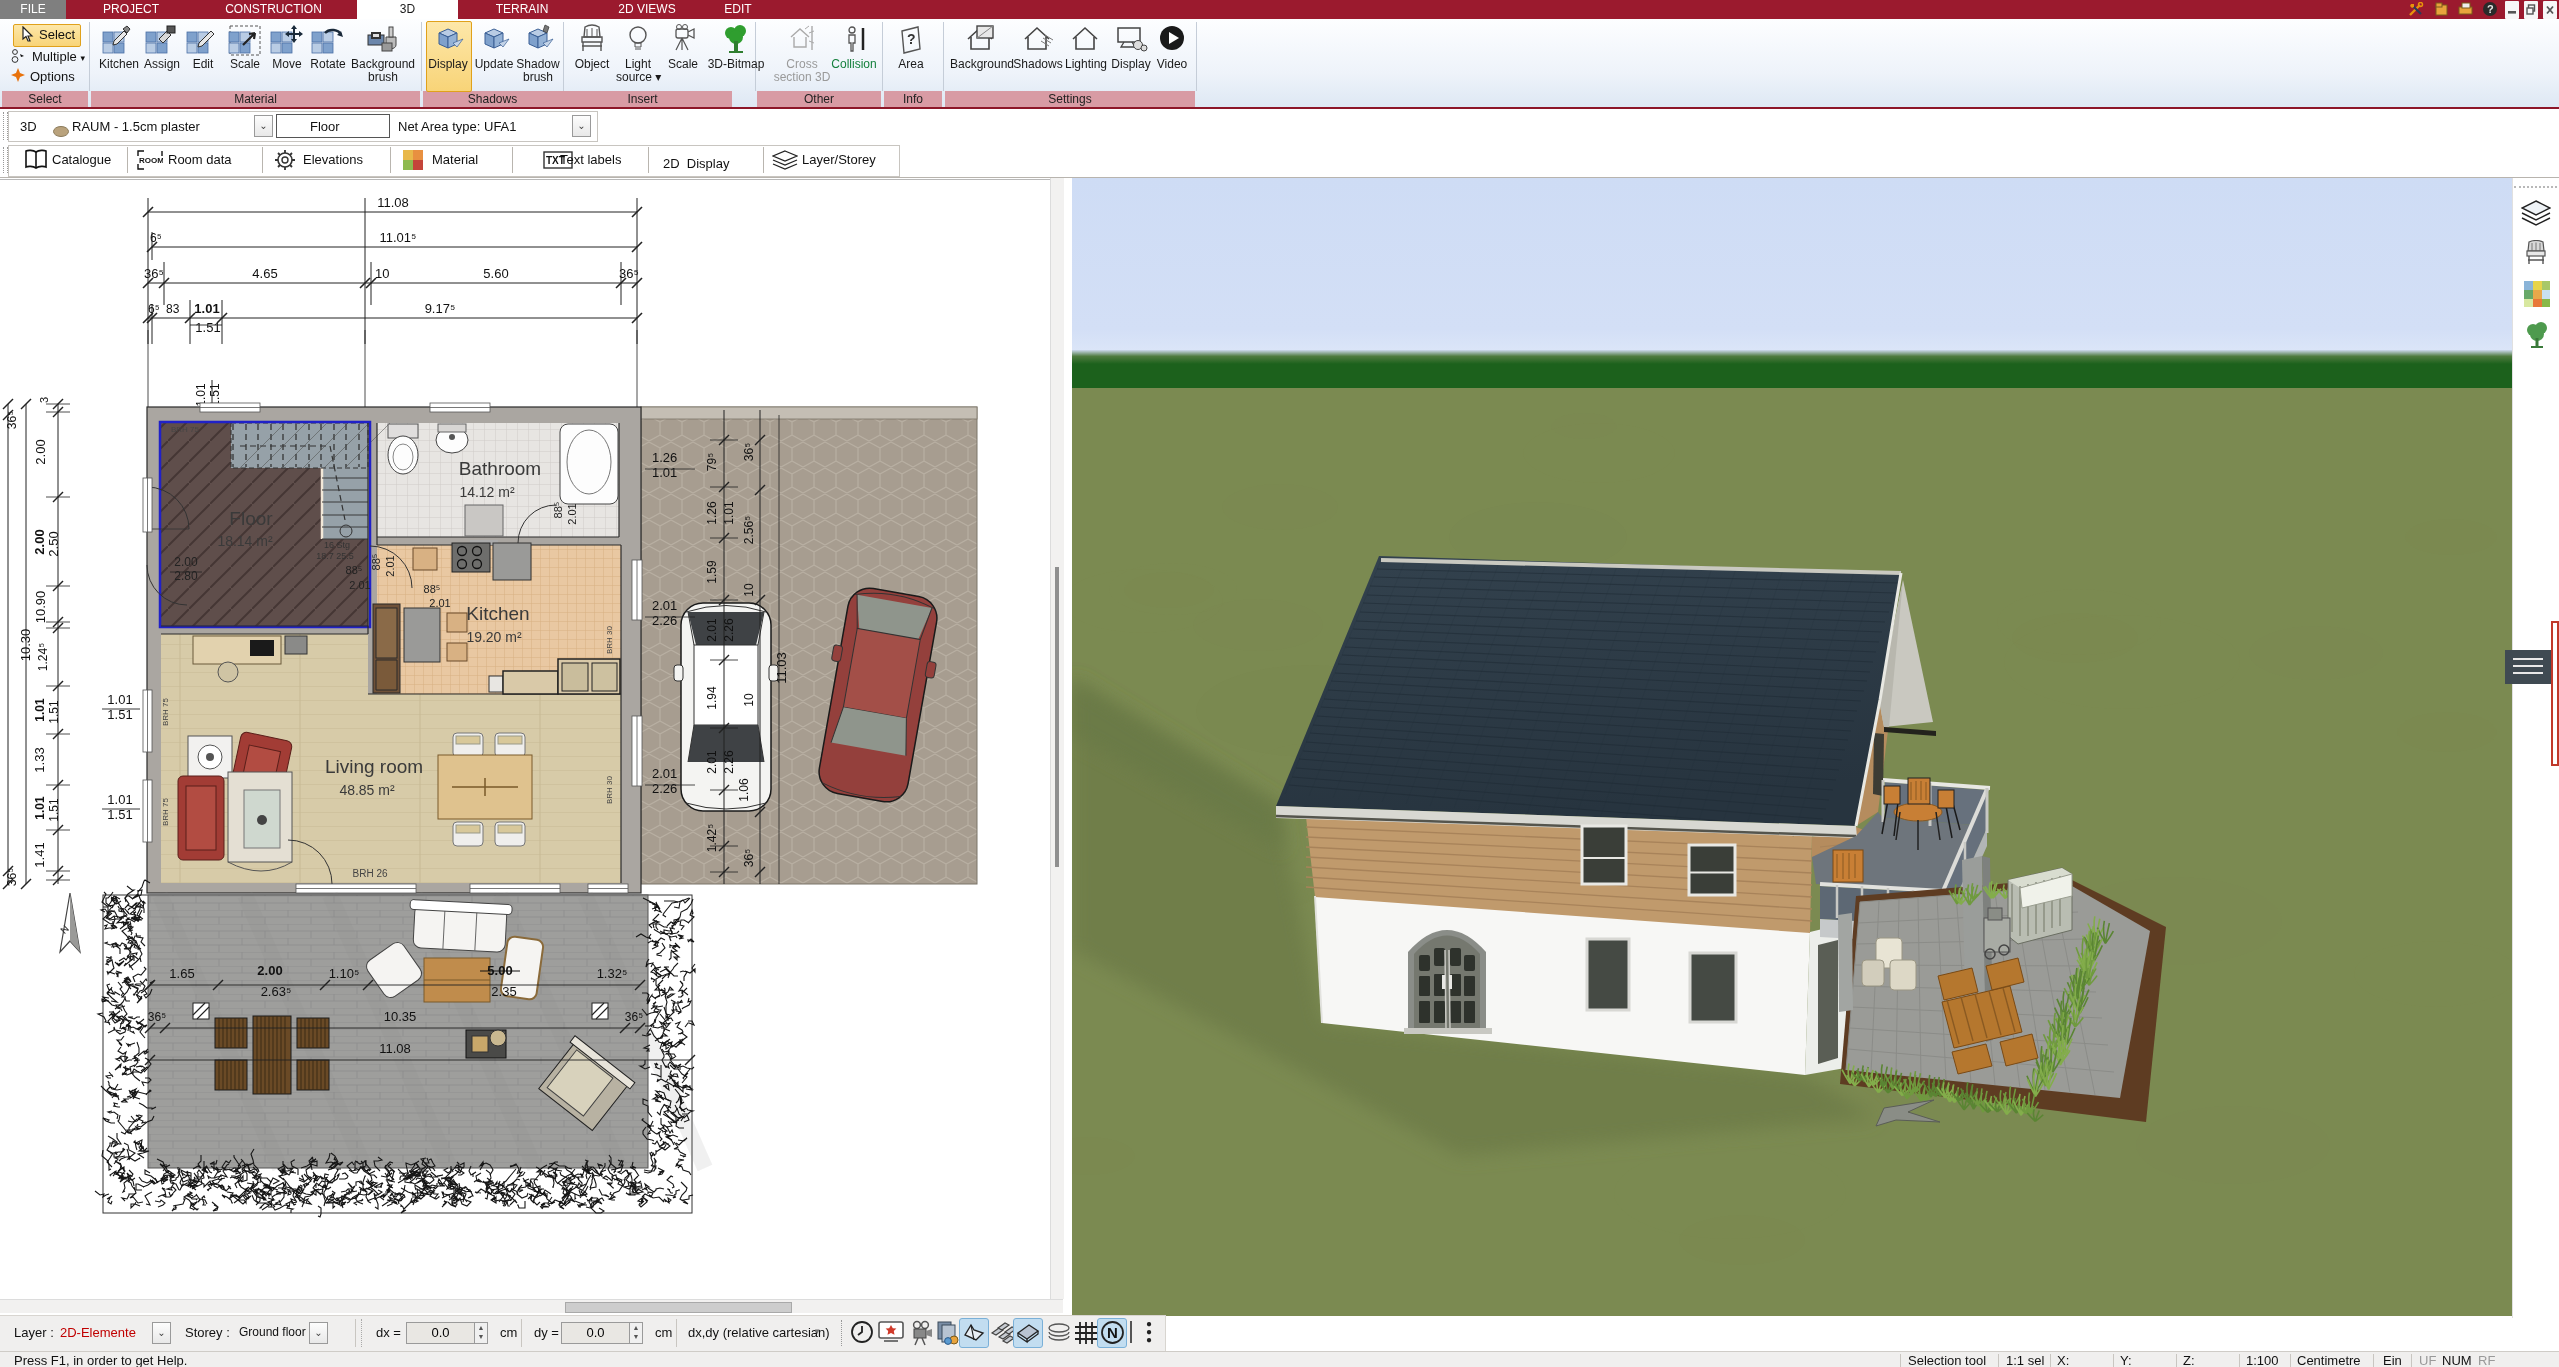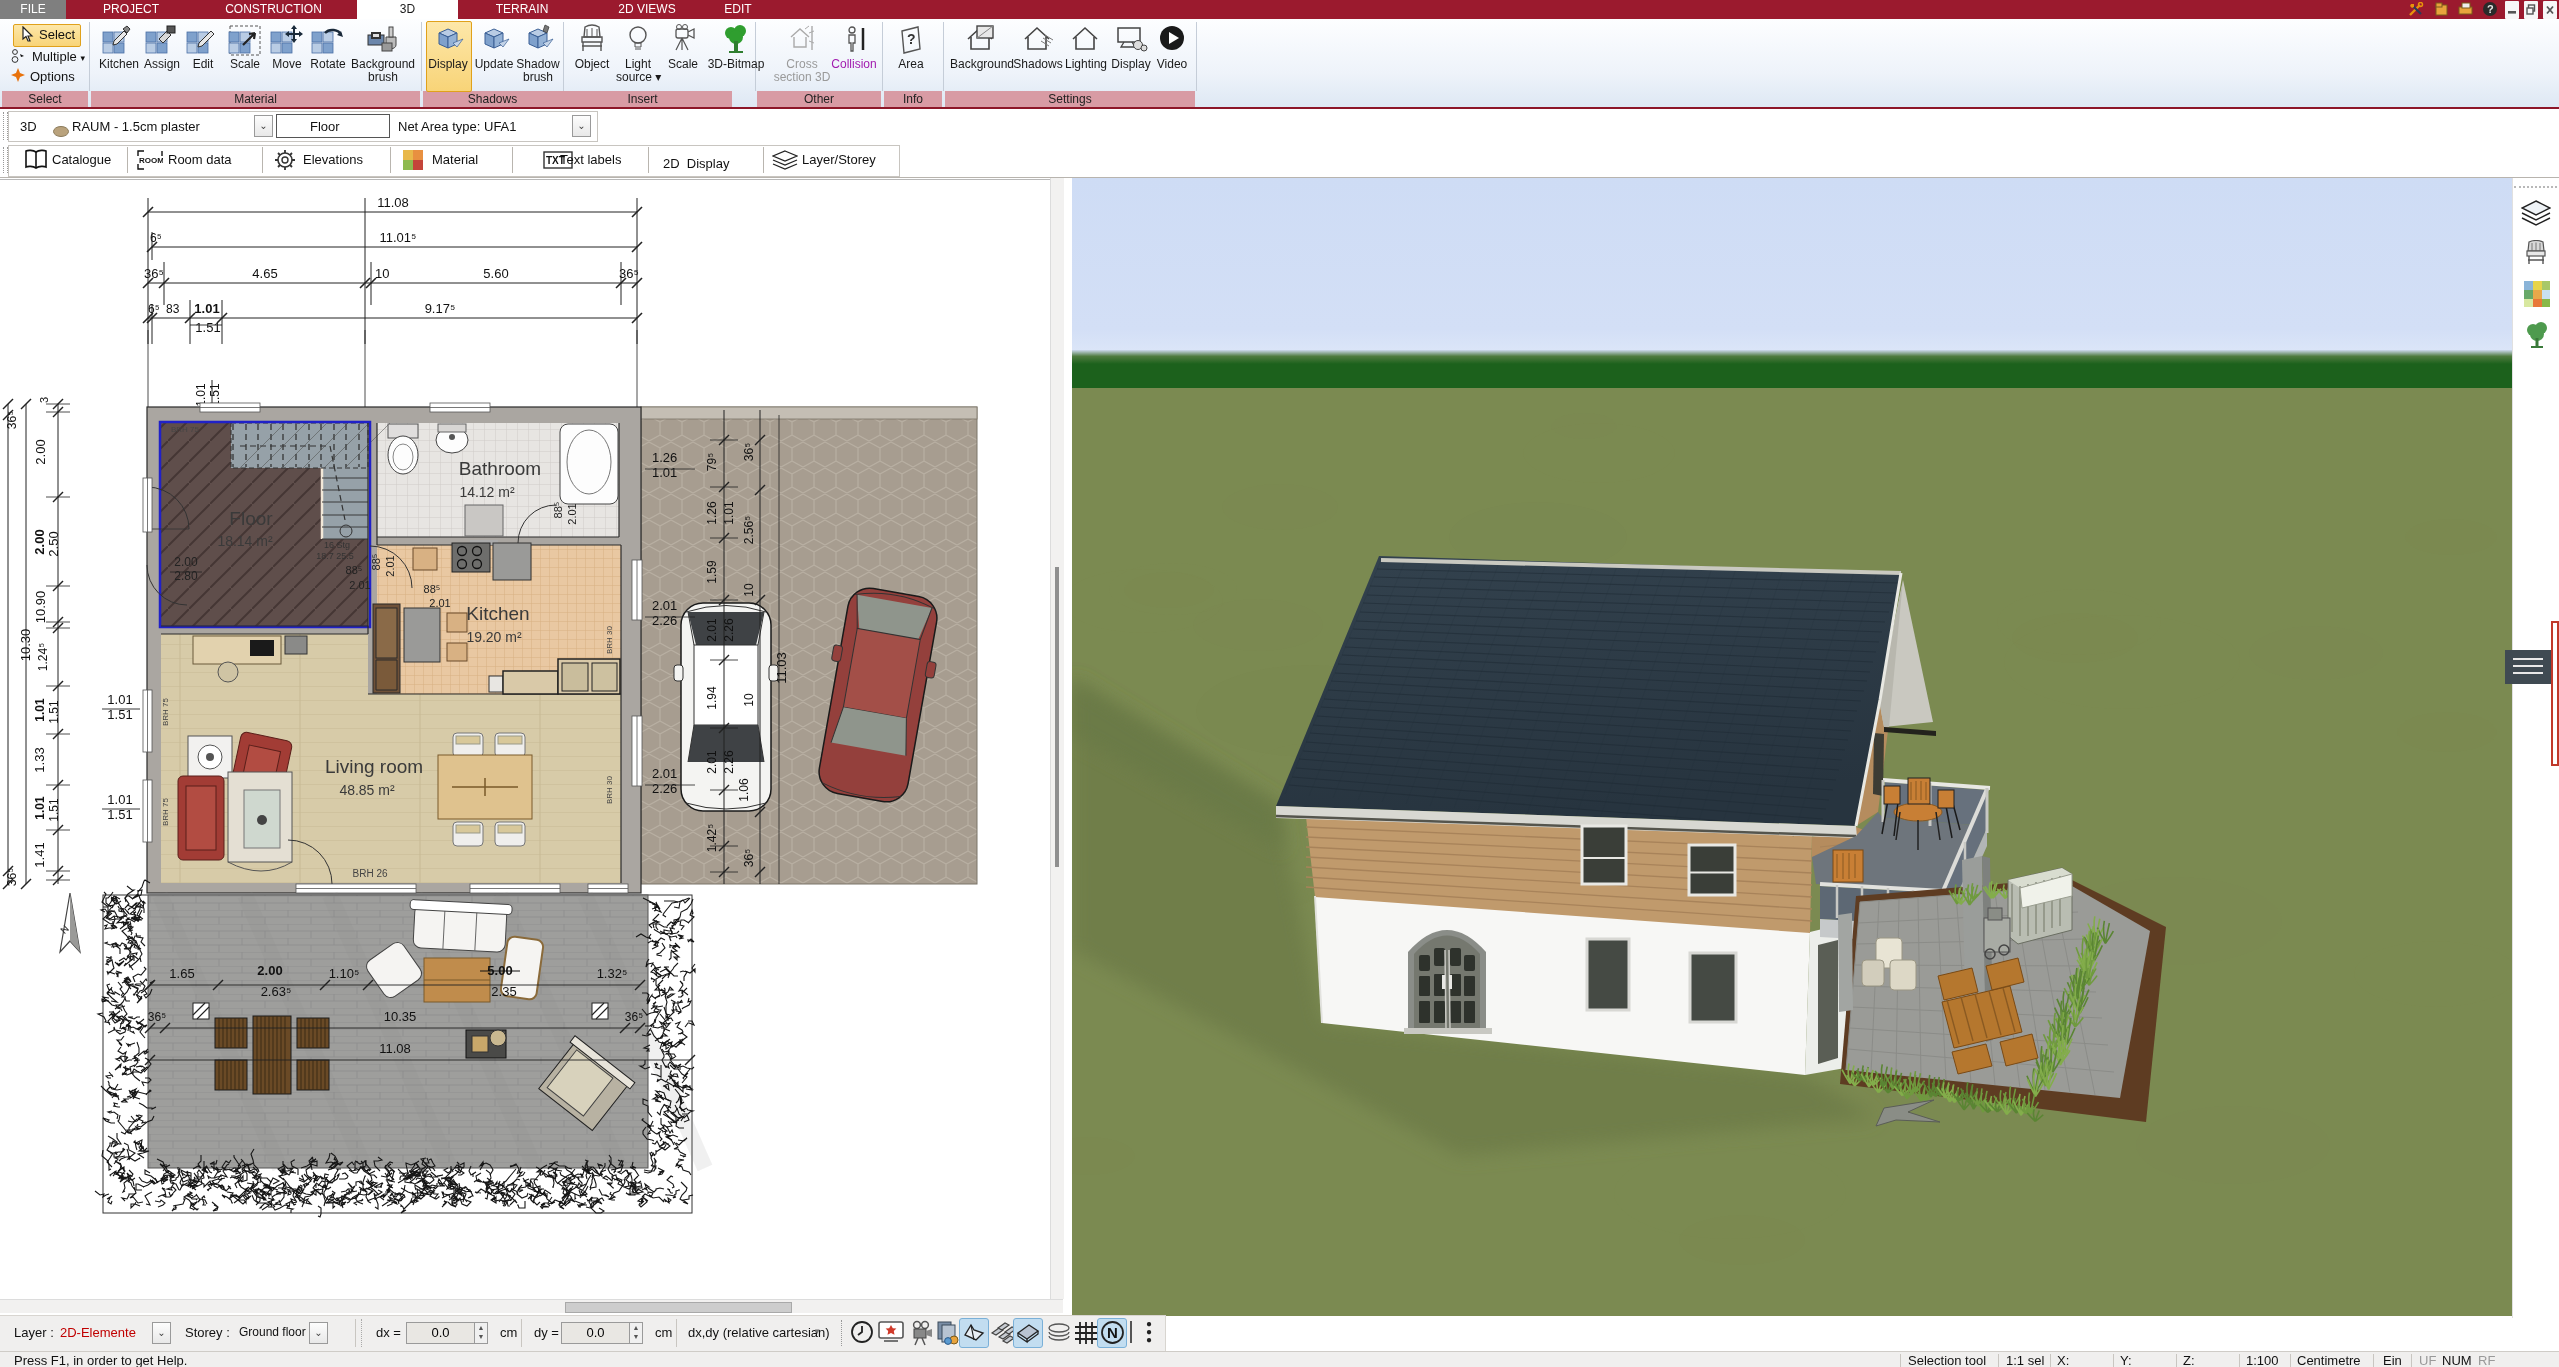--- a/index.html
+++ b/index.html
@@ -276,21 +276,21 @@
         <div class="rlab">3D-Bitmap</div>
       </div>
     <div class="ric" style="left:766px;width:72px;color:#9a9a9a;">
         <svg width="34" height="34" viewBox="0 0 34 34">
           <path d="M6 14 L15 6 L24 14 M9 14 v10 h12 v-10" fill="none" stroke="#aaa" stroke-width="1.4"></path>
           <path d="M20 6 l4 -3 M24 10 l5 -2 M24 18 l5 2" stroke="#aaa"></path>
           <path d="M27 3 v24" stroke="#aaa" stroke-width="1.4"></path>
         </svg>
         <div class="rlab">Cross<br>section 3D</div>
       </div>
-    <div class="ric" style="left:828px;width:52px;color:#a21caf;">
+    <div class="ric" style="left:828px;width:52px;color:#15803d;">
         <svg width="34" height="34" viewBox="0 0 34 34">
           <circle cx="15" cy="7" r="3" fill="none" stroke="#555" stroke-width="1.3"></circle>
           <path d="M12 12 h6 v8 h-2 v8 h-2 v-8 h-2 Z" fill="none" stroke="#555" stroke-width="1.3"></path>
           <path d="M26 5 v22" stroke="#222" stroke-width="2.5"></path>
         </svg>
         <div class="rlab">Collision</div>
       </div>
     <div class="ric" style="left:888px;width:46px;color:#1a1a1a;">
         <svg width="34" height="34" viewBox="0 0 34 34">
           <path d="M8 8 L24 4 L26 26 L10 30 Z" fill="none" stroke="#555" stroke-width="1.4"></path>

